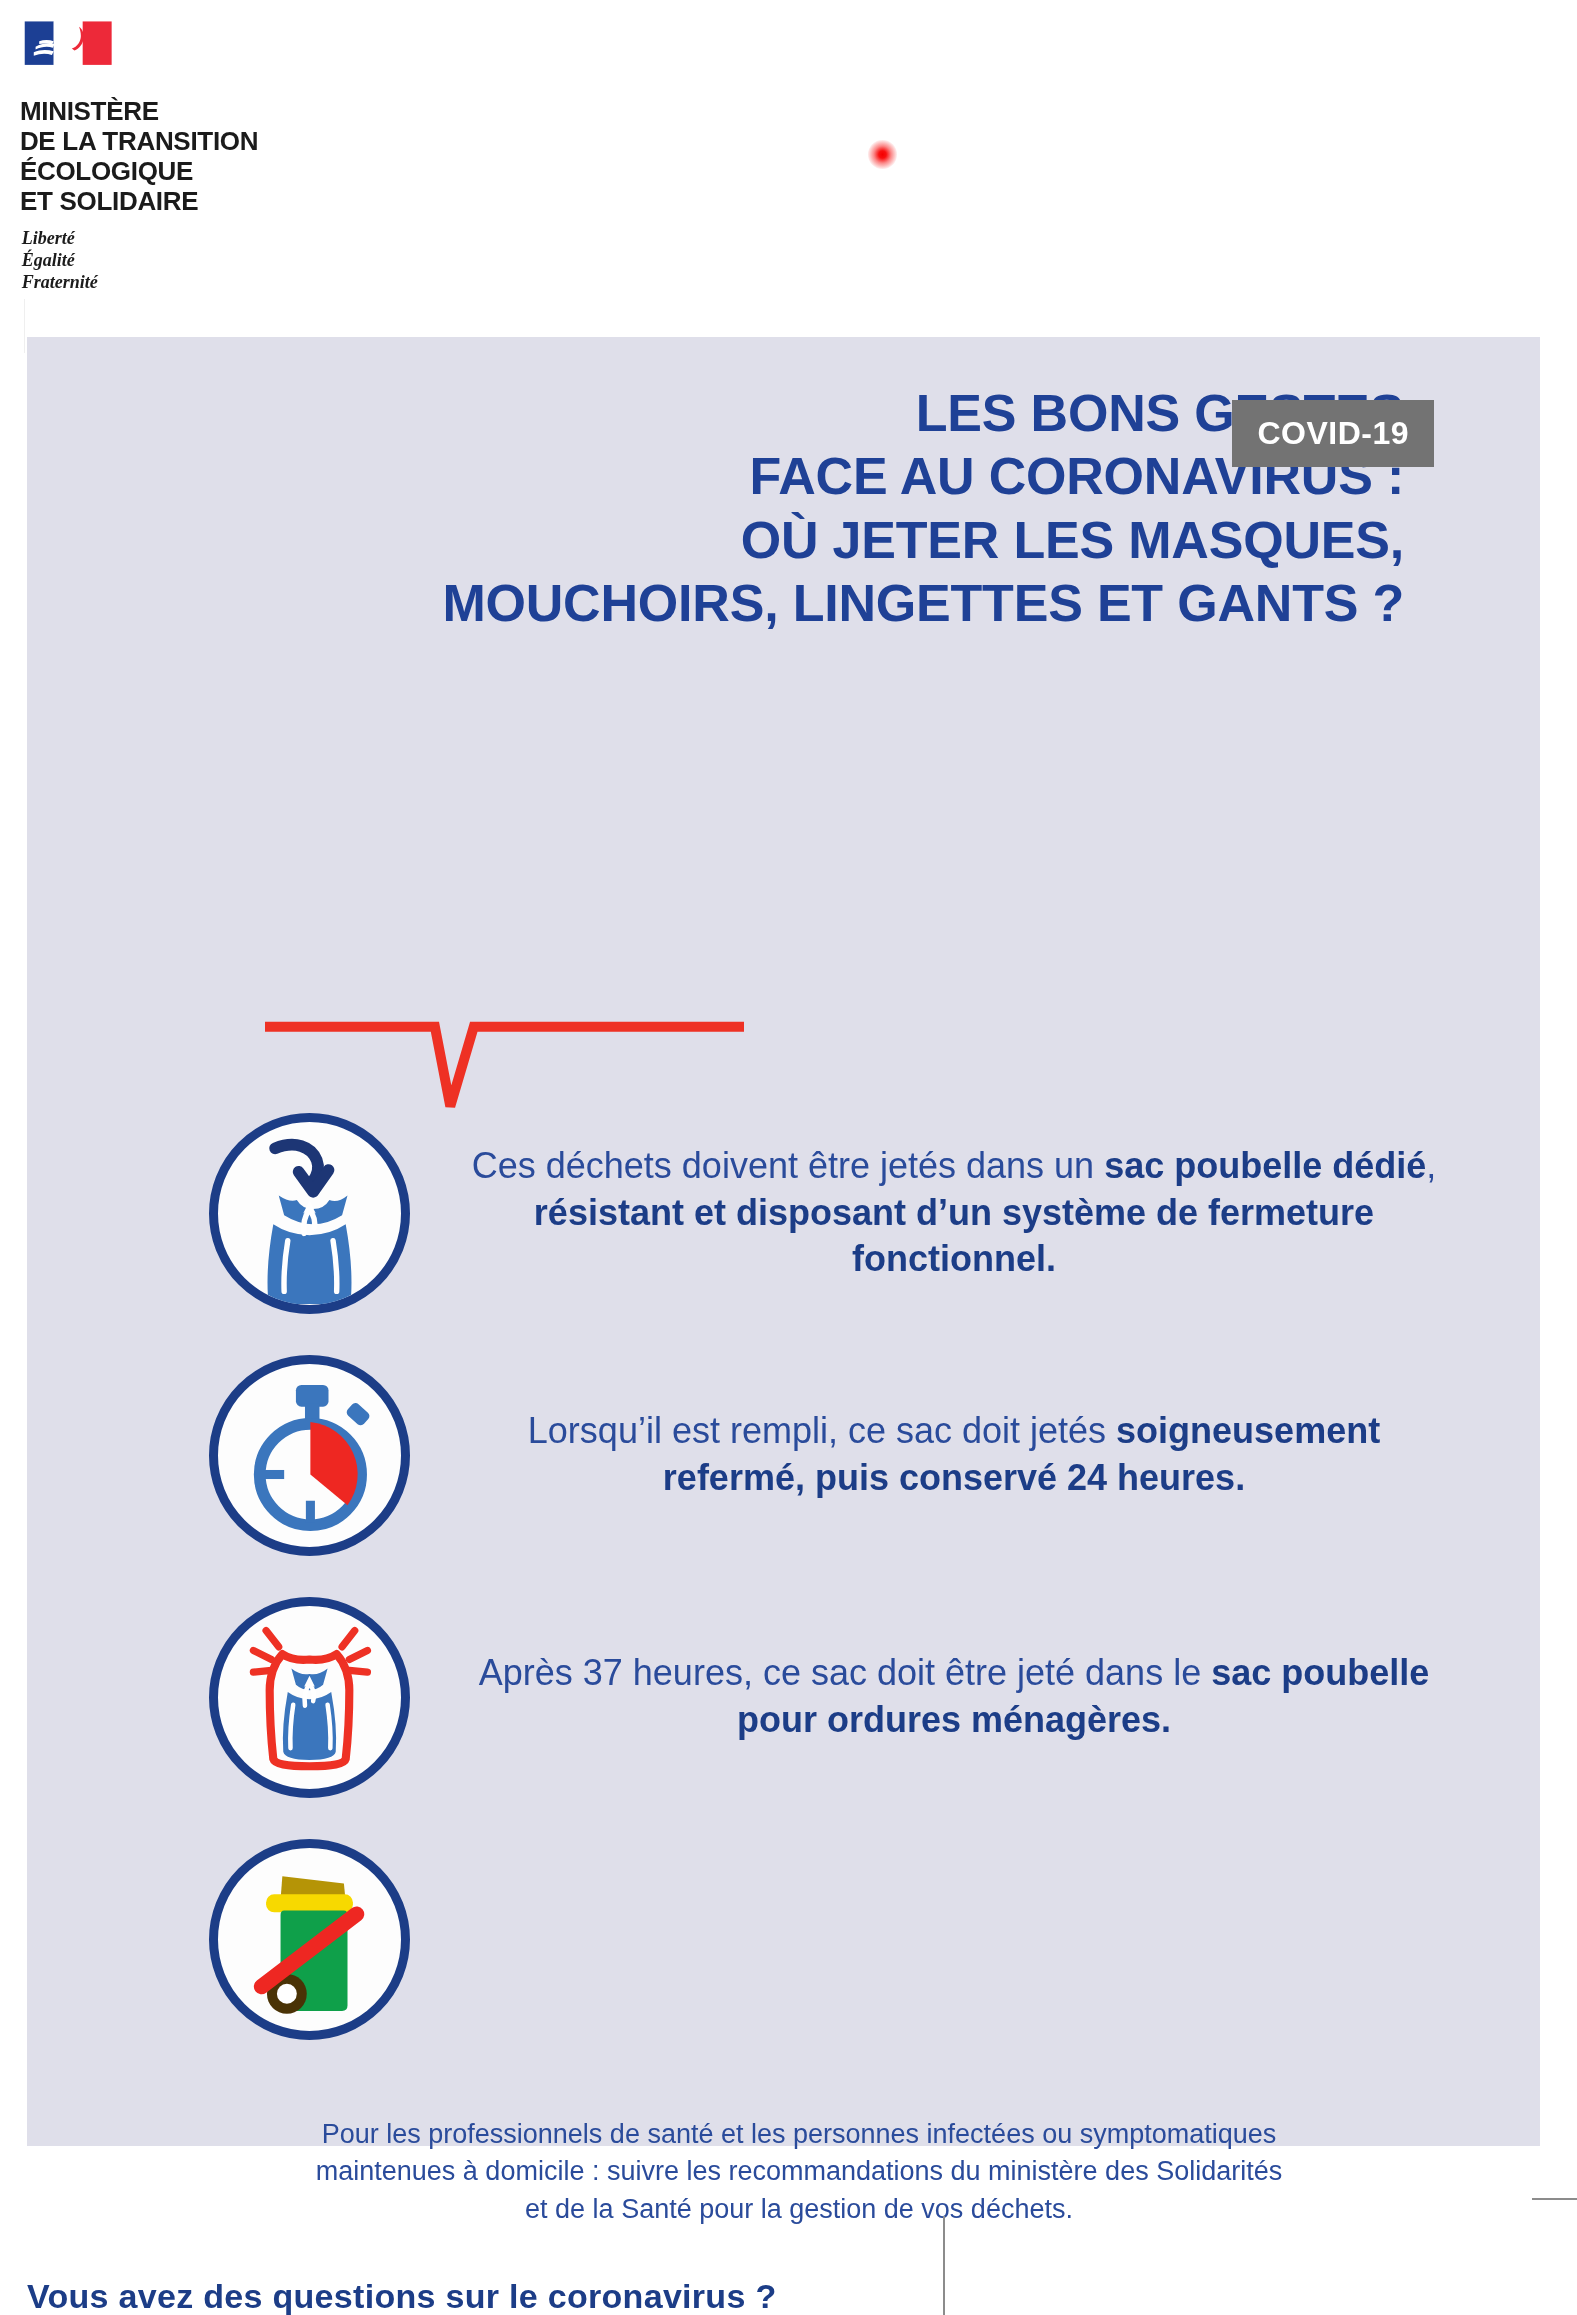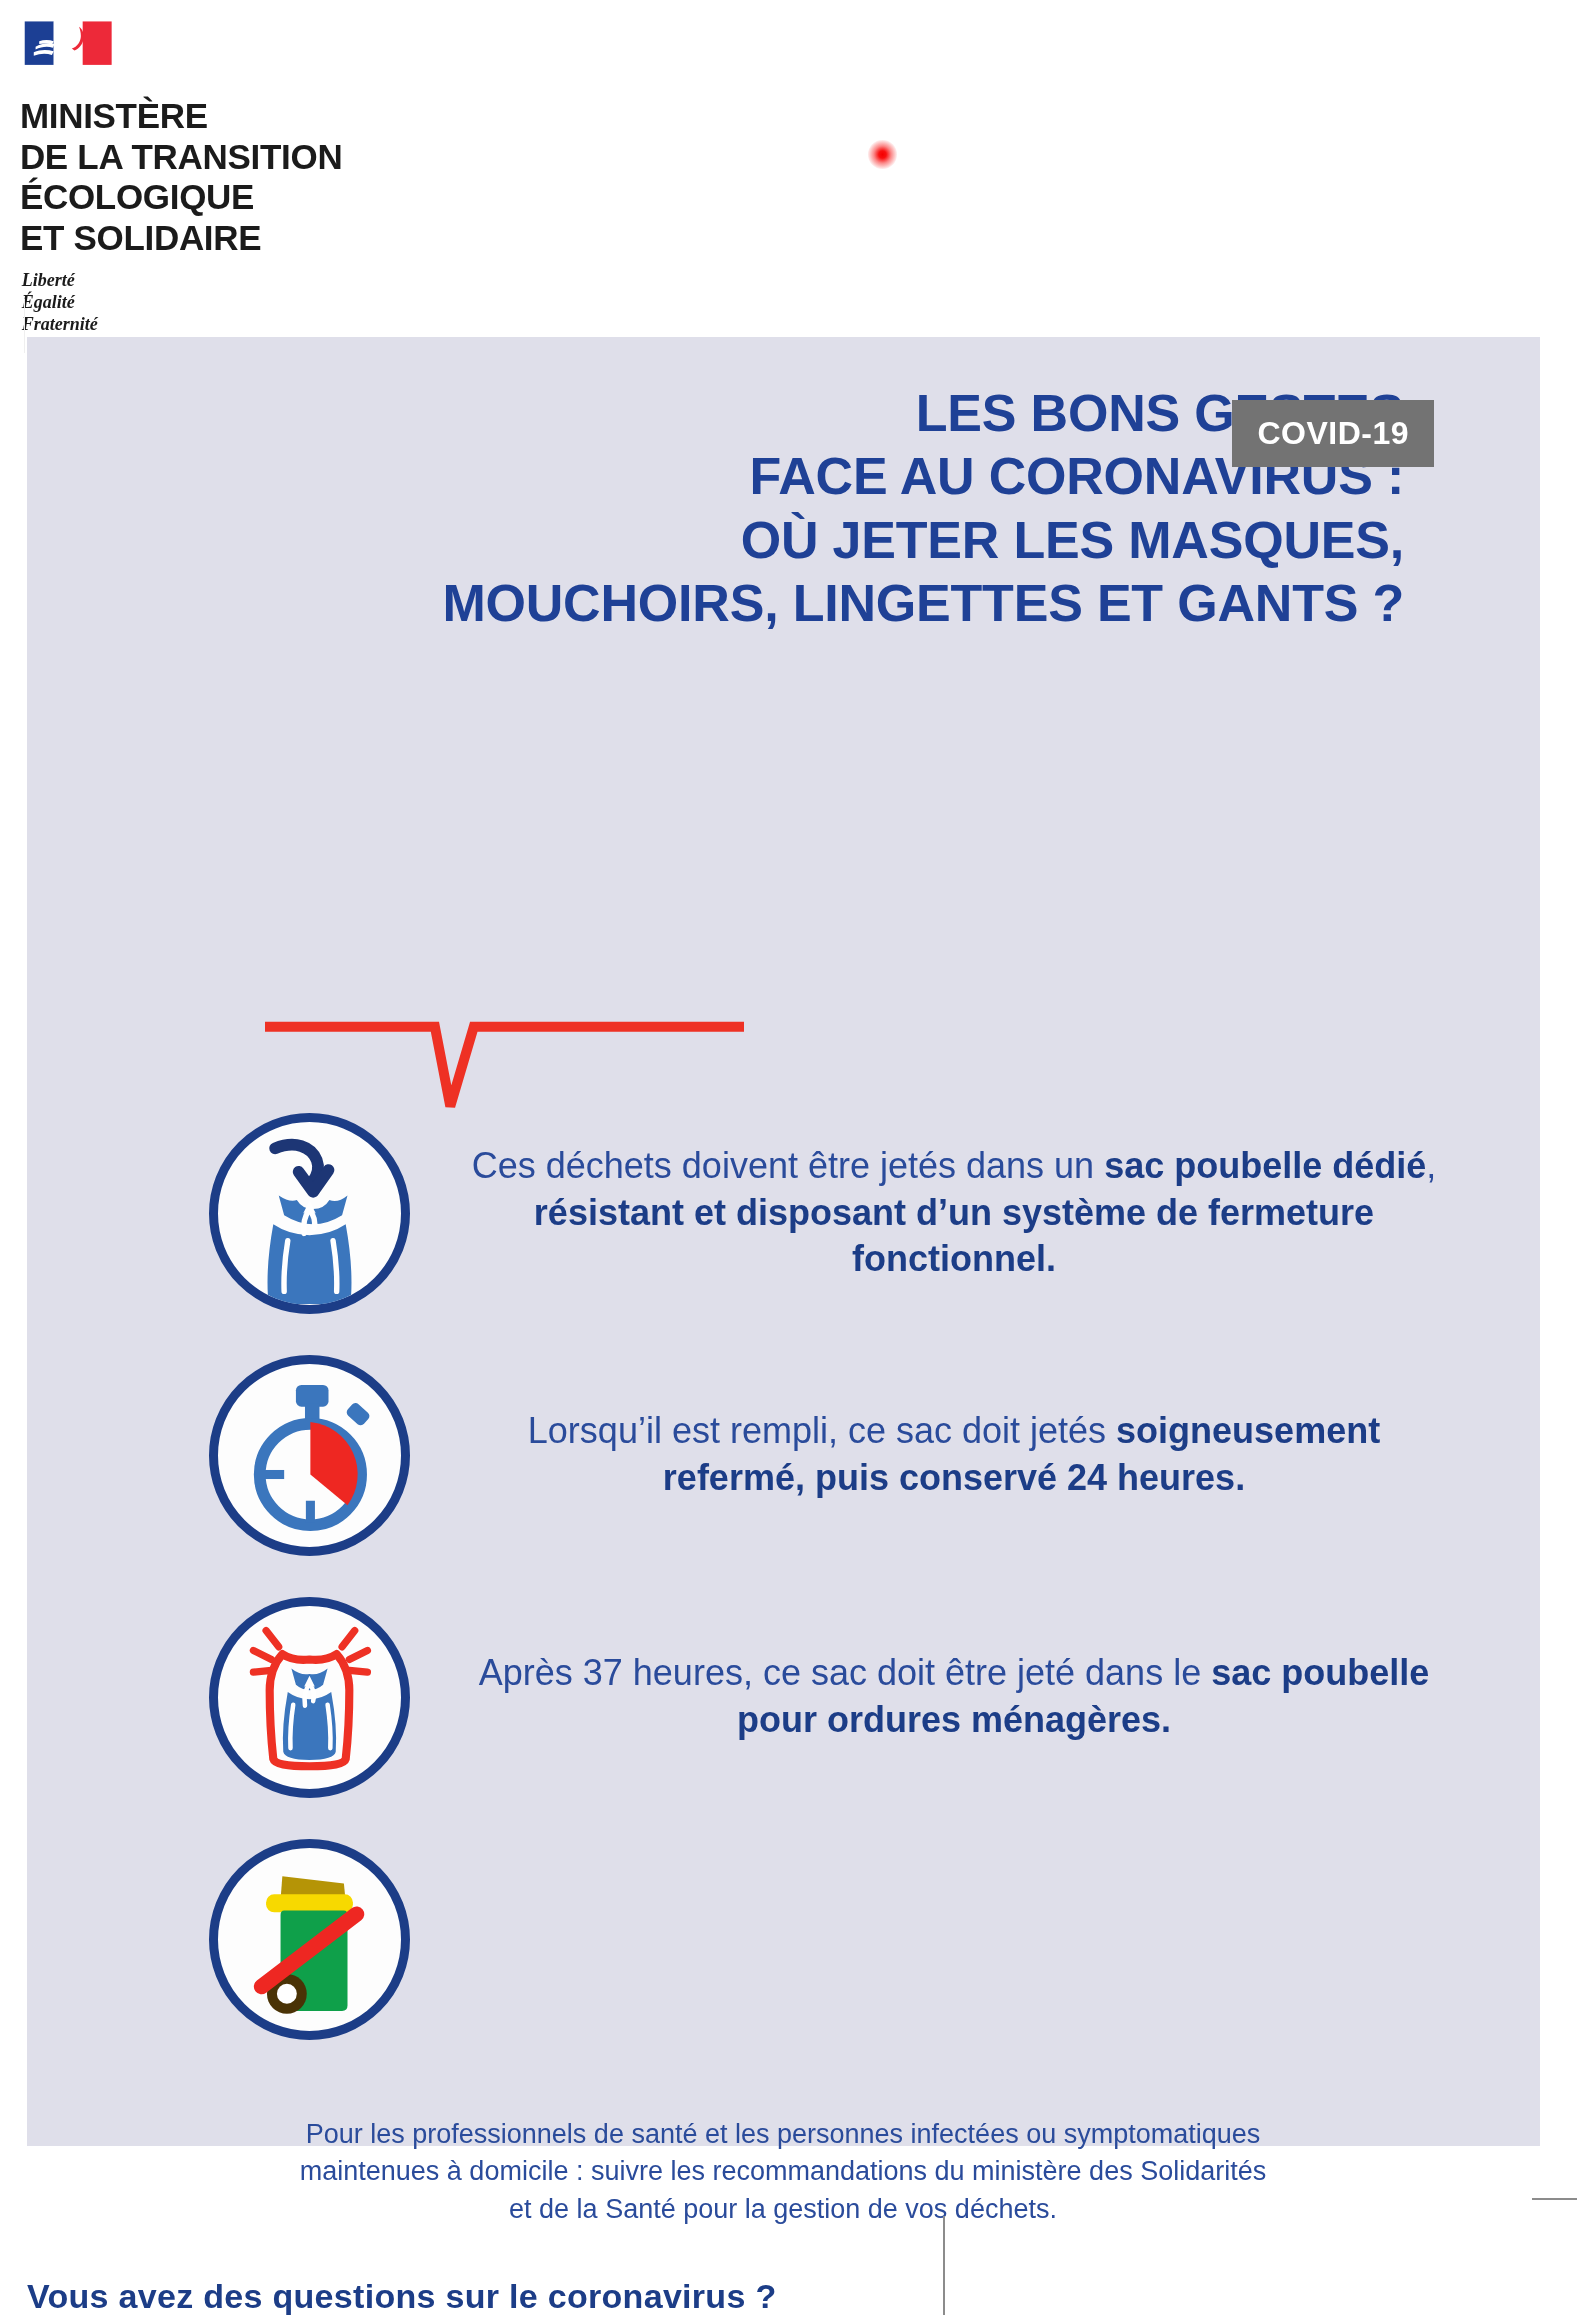--- a/index.html
+++ b/index.html
@@ -25,21 +25,21 @@
   .flag {
     width: 98px;
     height: 67px;
     display: block;
     margin-left: 4.5px;
   }
   .ministry-name {
     margin: 12.7px 0 0 3.6px;
     color: #1b1b1b;
     font-weight: bold;
-    font-size: 35px;
+    font-size: 26px;
     line-height: 1.16;
     letter-spacing: -0.3px;
     text-transform: uppercase;
     white-space: pre-line;
   }
   .motto {
     margin: 11.8px 0 0 5.4px;
     font-family: "Liberation Serif", serif;
     font-style: italic;
     font-size: 18px;
@@ -147,21 +147,21 @@
     color: #2a4b9b;
     font-size: 36px;
     line-height: 1.30;
     padding: 0 95px 0 36px;
   }
   .step-text b { font-weight: bold; color: #1c3d87; }
 
   
   .note {
     position: absolute;
-    left: 72px;
+    left: 88px;
     top: 1779px;
     width: 1368px;
     text-align: center;
     color: #2a4b9b;
     font-size: 27px;
     line-height: 1.38;
     white-space: pre-line;
   }
 
   .question {

